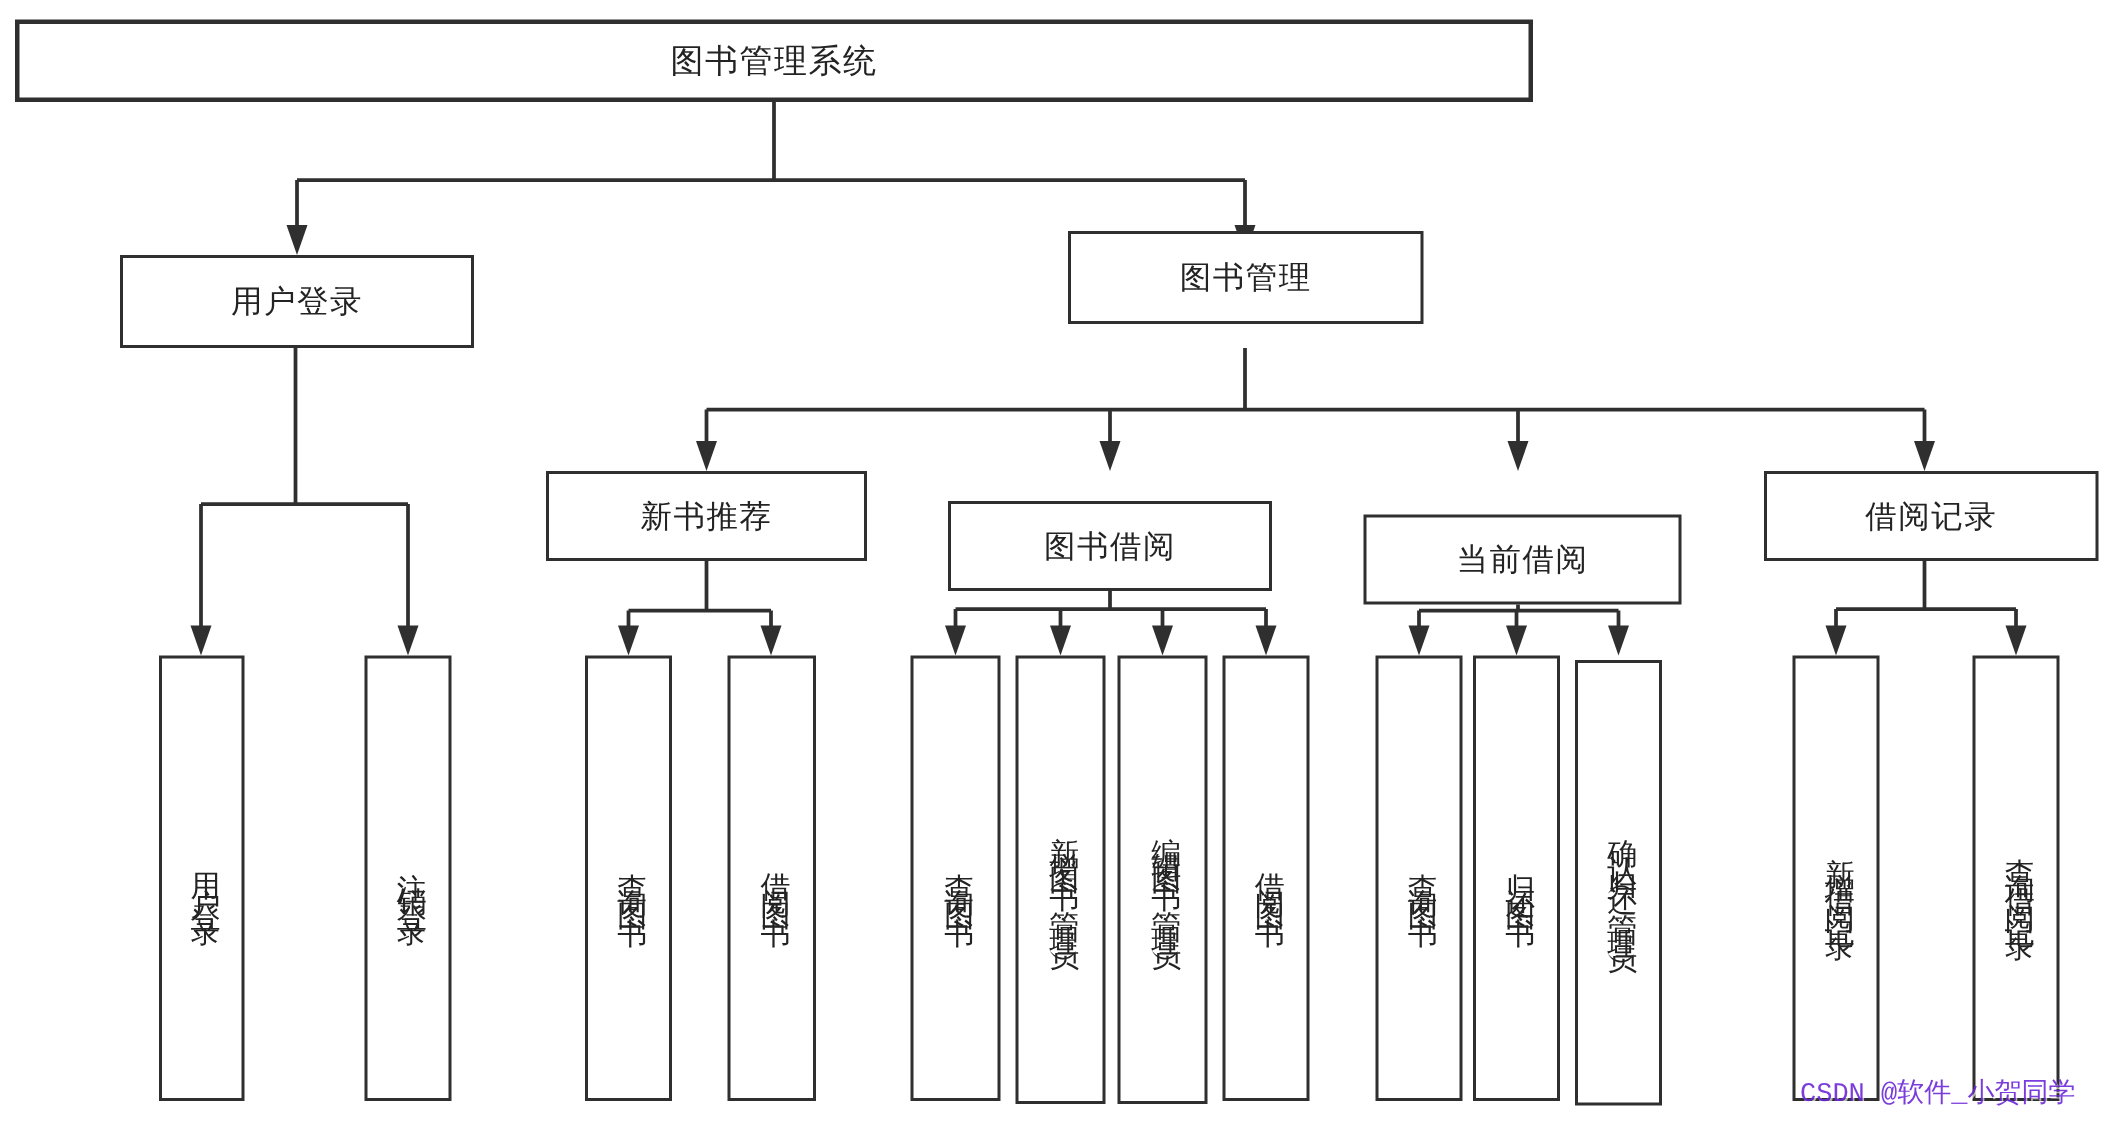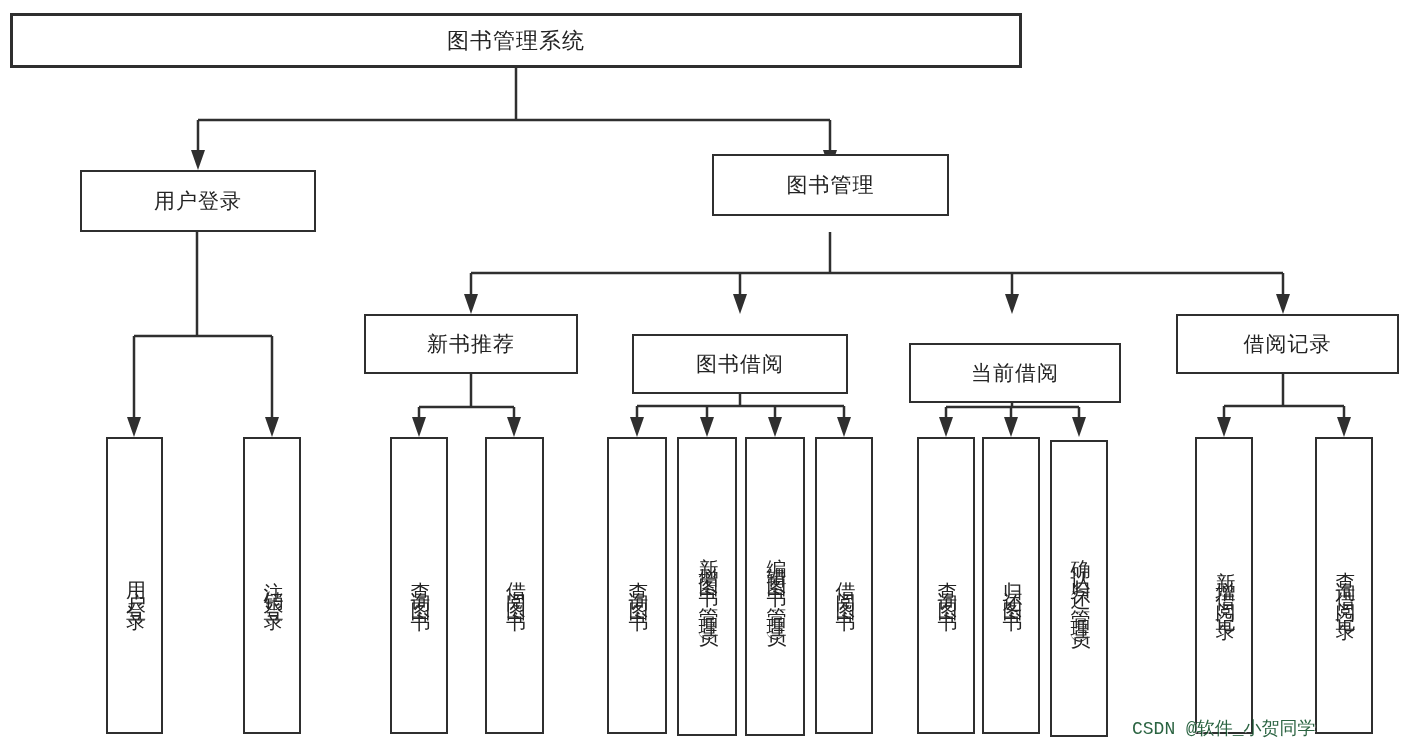--- a/index.html
+++ b/index.html
@@ -32,24 +32,24 @@
   .root-box { border-width: 3px; font-size: 22px; }
   .v-box span {
     writing-mode: vertical-rl;
     font-size: 20px;
     letter-spacing: 10px;
     line-height: 1;
     color: #232323;
   }
   .watermark {
     position: absolute;
-    left: 1132px;
+    left: 1200px;
     top: 716px;
     font-size: 18px;
-    color: #14532d;
+    color: #6d28d9;
     opacity: 0.9;
     text-shadow: 1px 1px 0 rgba(255,255,255,0.7);
     white-space: nowrap;
     z-index: 5;
   }
 </style>
 </head>
 <body>
 
 <div class="canvas">

